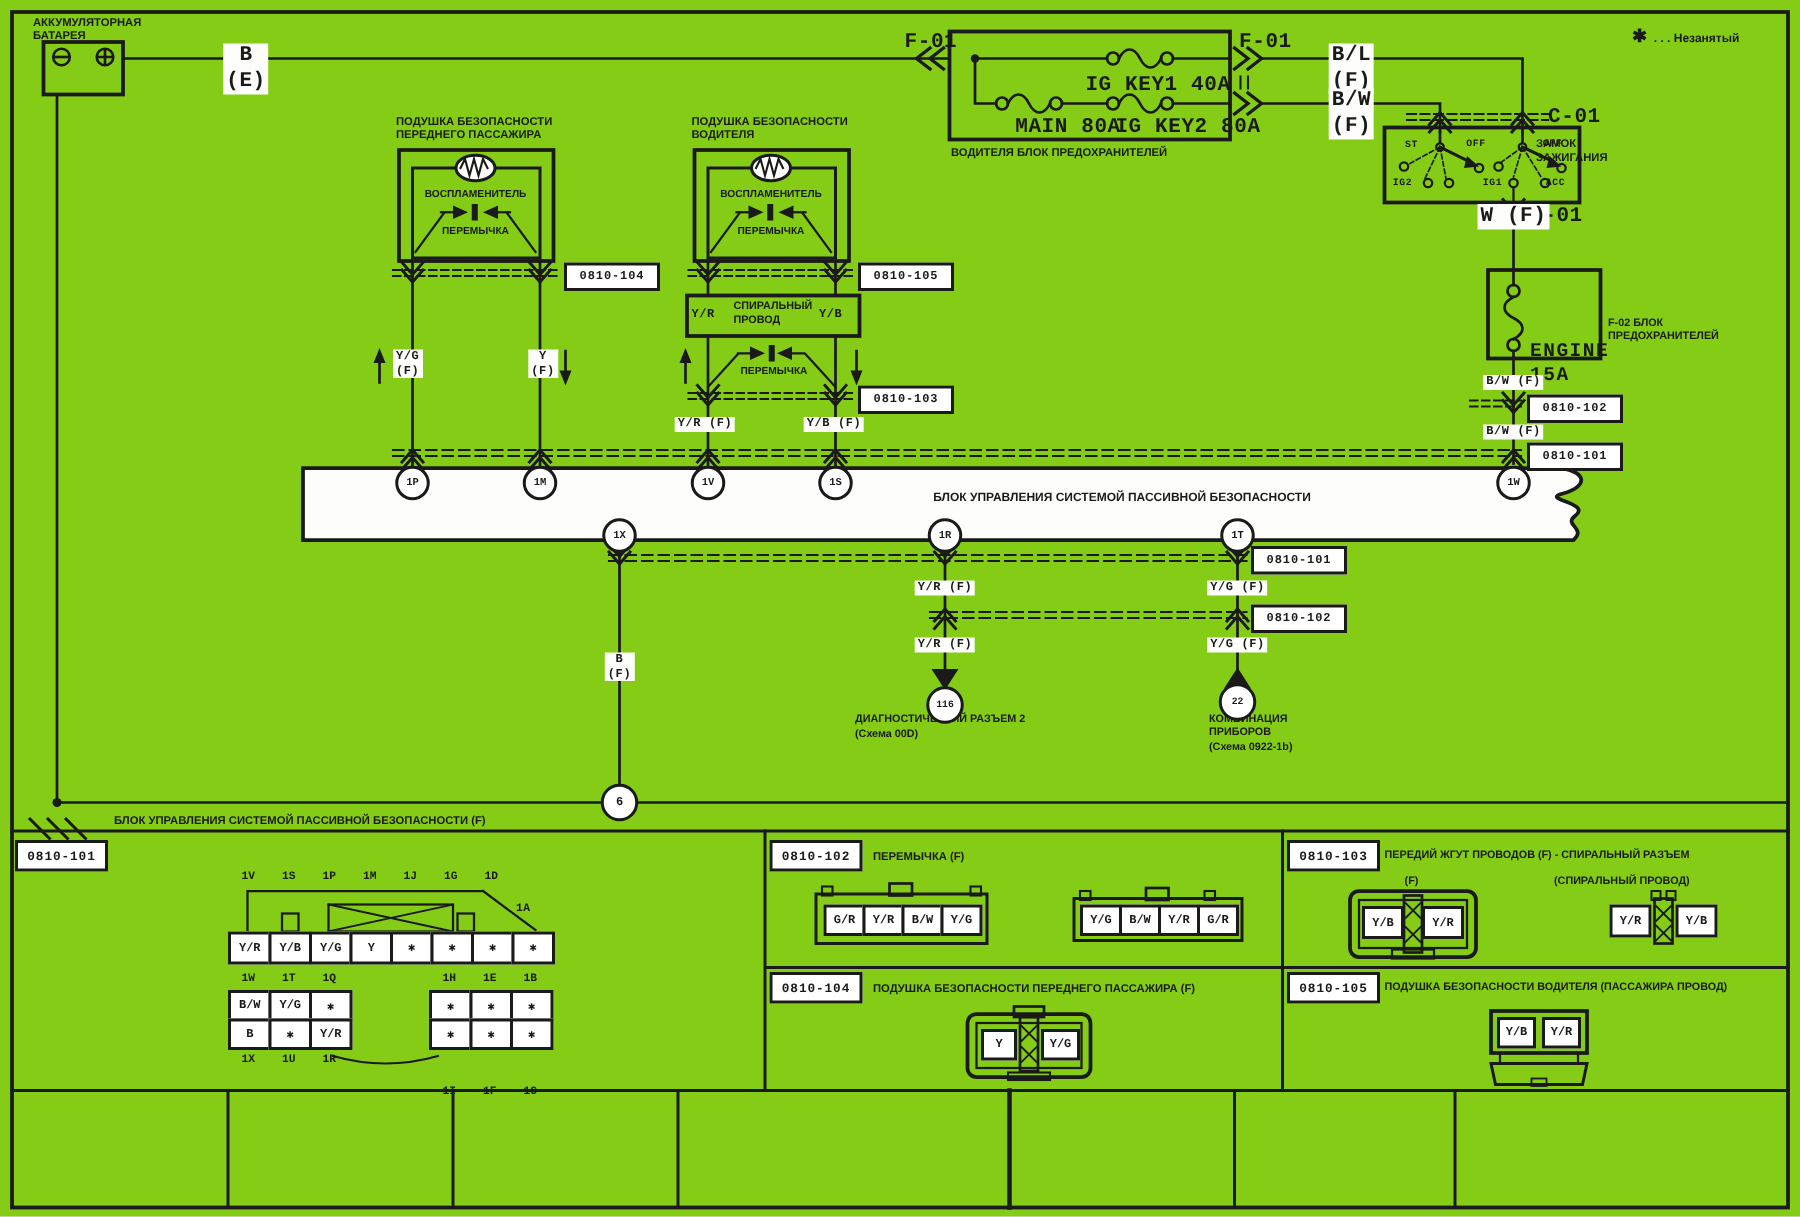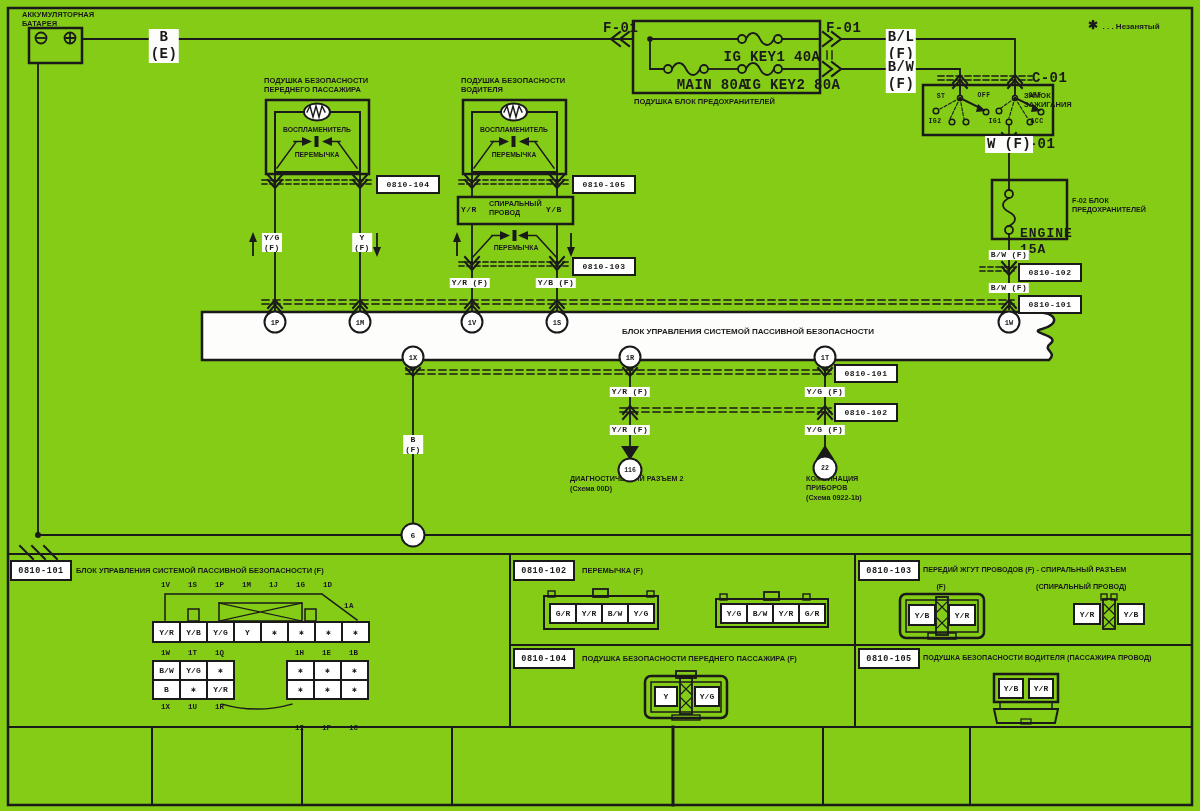--- a/index.html
+++ b/index.html
@@ -250,40 +250,40 @@
 
 <div class="lbl sans s75" style="left:22px;top:10px">АККУМУЛЯТОРНАЯ
 БАТАРЕЯ</div>
 <div class="lbl mono s85 ctr wbg" style="left:164px;top:29px">B
 (E)</div>
 <div class="lbl mono s85" style="left:603px;top:20px">F-01</div>
 <div class="lbl mono s85" style="left:826px;top:20px">F-01</div>
 <div class="lbl mono s85 ctr" style="left:772px;top:49px">IG KEY1 40A</div>
 <div class="lbl mono s85 ctr" style="left:712px;top:77px">MAIN 80A</div>
 <div class="lbl mono s85 ctr" style="left:792px;top:77px">IG KEY2 80A</div>
-<div class="lbl sans s75" style="left:634px;top:97px">ПОДУШКА БЛОК ПРЕДОХРАНИТЕЛЕЙ</div>
+<div class="lbl sans s75" style="left:634px;top:97px">ВОДИТЕЛЯ БЛОК ПРЕДОХРАНИТЕЛЕЙ</div>
 <div class="lbl mono s85 ctr wbg" style="left:901px;top:29px">B/L
 (F)</div>
 <div class="lbl mono s85 ctr wbg" style="left:901px;top:59px">B/W
 (F)</div>
 <div class="lbl" style="left:1088px;top:14px"><span class="sans" style="font-size:12px">✱</span> <span class="sans s8">. . . Незанятый</span></div>
 <div class="lbl mono s85" style="left:1032px;top:70px">C-01</div>
 <div class="lbl mono s65 ctr" style="left:941px;top:93px">ST</div>
 <div class="lbl mono s65 ctr" style="left:984px;top:92px">OFF</div>
 <div class="lbl mono s65 ctr" style="left:1035px;top:92px">OFF</div>
 <div class="lbl mono s65 ctr" style="left:935px;top:118px">IG2</div>
 <div class="lbl mono s65 ctr" style="left:995px;top:118px">IG1</div>
 <div class="lbl mono s65 ctr" style="left:1037px;top:118px">ACC</div>
 <div class="lbl sans s75" style="left:1024px;top:91px">ЗАМОК
 ЗАЖИГАНИЯ</div>
 <div class="lbl mono s85" style="left:1020px;top:136px">C-01</div>
 <div class="lbl mono s85 ctr wbg" style="left:1009px;top:136px">W (F)</div>
 <div class="lbl mono s9" style="left:1020px;top:193px">ENGINE
 15A</div>
-<div class="lbl sans s72" style="left:1072px;top:197px">F-02 БЛОК
+<div class="lbl sans s72" style="left:1072px;top:211px">F-02 БЛОК
 ПРЕДОХРАНИТЕЛЕЙ</div>
 <div class="lbl mono s8 ctr wbg" style="left:1009px;top:250px">B/W (F)</div>
 <div class="connbox" style="left:1018px;top:263px">0810-102</div>
 <div class="lbl mono s8 ctr wbg" style="left:1009px;top:283px">B/W (F)</div>
 <div class="connbox" style="left:1018px;top:295px">0810-101</div>
 
 <div class="lbl sans s75" style="left:264px;top:76px">ПОДУШКА БЕЗОПАСНОСТИ
 ПЕРЕДНЕГО ПАССАЖИРА</div>
 <div class="lbl sans s75" style="left:461px;top:76px">ПОДУШКА БЕЗОПАСНОСТИ
 ВОДИТЕЛЯ</div>
@@ -327,21 +327,21 @@
 <div class="pin" style="left:557px;top:322px">1S</div>
 <div class="pin" style="left:1009px;top:322px">1W</div>
 <div class="pin" style="left:413px;top:357px">1X</div>
 <div class="pin" style="left:630px;top:357px">1R</div>
 <div class="pin" style="left:825px;top:357px">1T</div>
 <div class="pin ref" style="left:630px;top:470px">116</div>
 <div class="pin ref" style="left:825px;top:468px">22</div>
 <div class="pin ref" style="left:413px;top:535px;font-size:8px">6</div>
 
 <div class="lblbox" style="left:10px;top:560px">0810-101</div>
-<div class="lbl sans s75" style="left:76px;top:566px">БЛОК УПРАВЛЕНИЯ СИСТЕМОЙ ПАССИВНОЙ БЕЗОПАСНОСТИ (F)</div>
+<div class="lbl sans s75" style="left:76px;top:542px">БЛОК УПРАВЛЕНИЯ СИСТЕМОЙ ПАССИВНОЙ БЕЗОПАСНОСТИ (F)</div>
 <div class="crow" style="left:152px;top:581px">
   <span class="plabel">1V</span>
   <span class="plabel">1S</span>
   <span class="plabel">1P</span>
   <span class="plabel">1M</span>
   <span class="plabel">1J</span>
   <span class="plabel">1G</span>
   <span class="plabel">1D</span>
 </div>
 <div class="lbl mono s75" style="left:344px;top:602px">1A</div>

